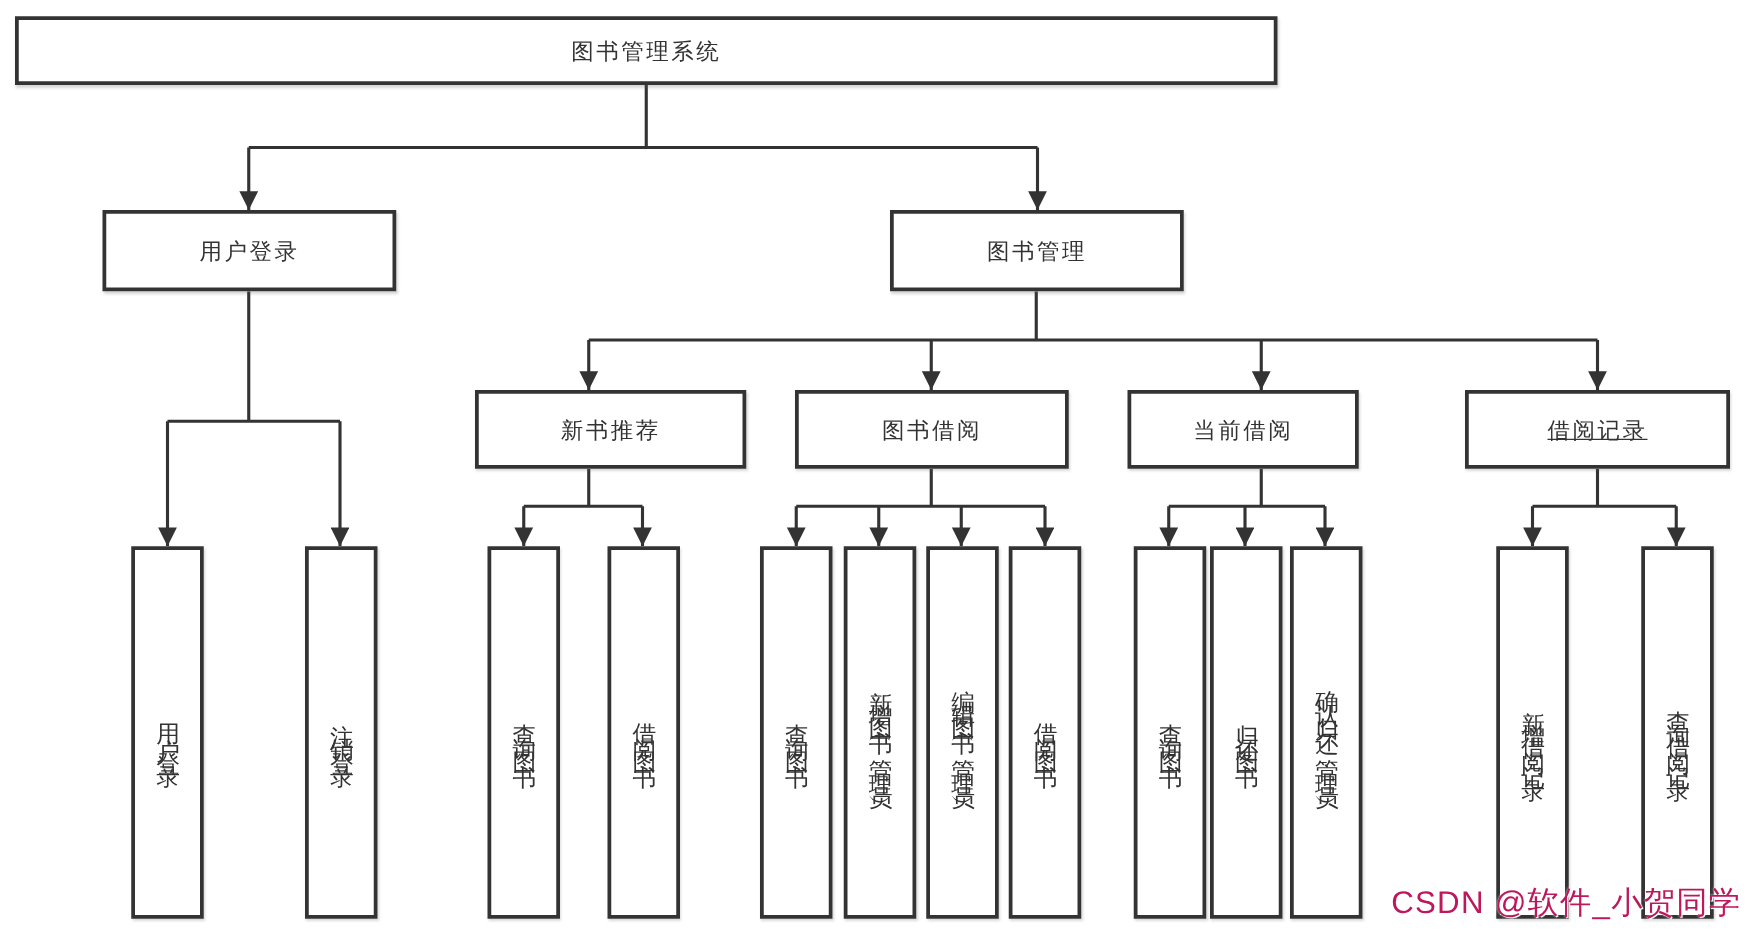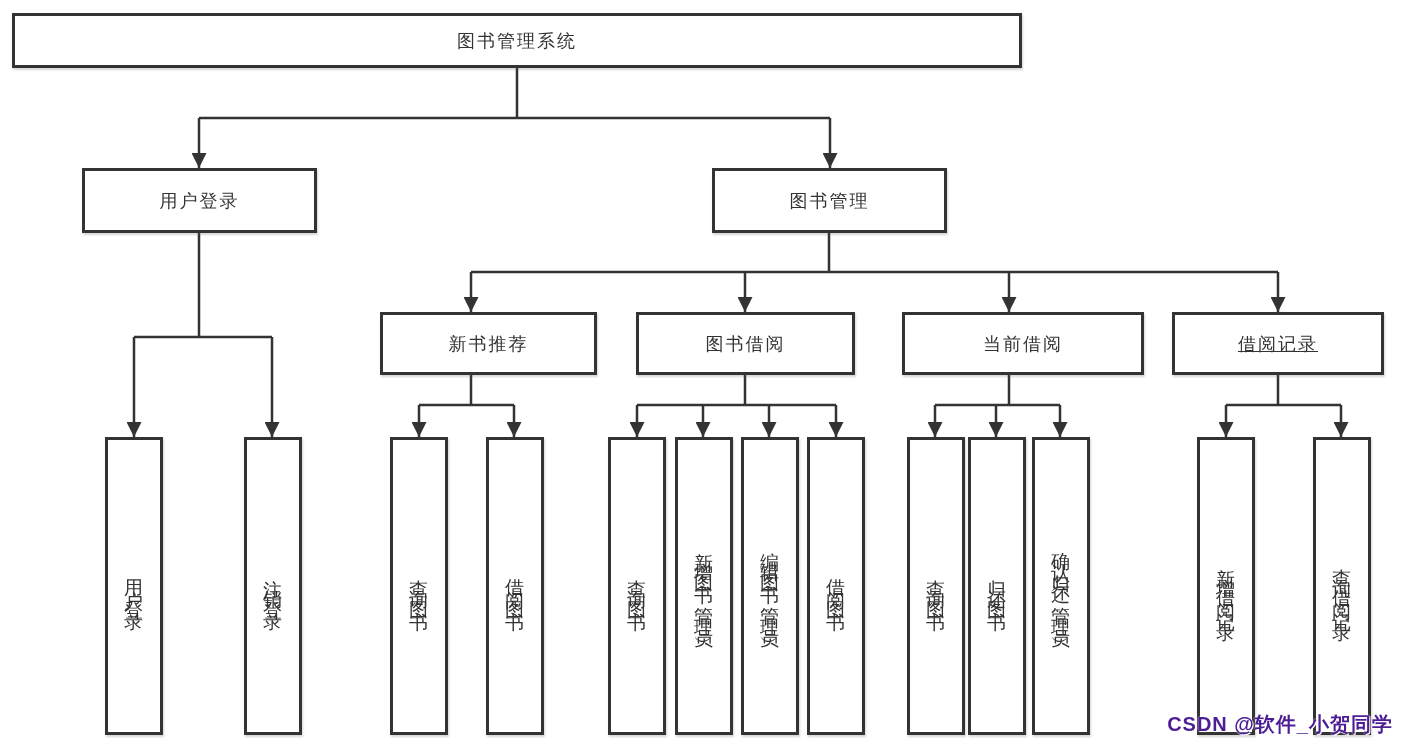--- a/index.html
+++ b/index.html
@@ -36,26 +36,25 @@
     white-space:nowrap;
   }
   .lvl1{left:12px;top:13px;width:1010px;height:55px;}
   .lvl2{top:168px;height:65px;width:235px;}
   .lvl3{top:312px;height:63px;}
   .leaf{top:437px;height:298px;width:58px;}
   #watermark{
     position:absolute;
     right:12px;
     bottom:9px;
-    font-size:20px;
-    color:#4c1d95;
+    font-size:25px;
+    color:#be185d;
     letter-spacing:1px;
     text-shadow:0 0 2px #ffffff,1px 1px 0 #ffffff;
     white-space:nowrap;
-    font-weight:bold;
   }
 </style>
 </head>
 <body>
 
 <div id="canvas">
 
   <svg id="connectors" viewBox="0 0 1405 747" xmlns="http://www.w3.org/2000/svg">
     <defs>
       <marker id="arw" viewBox="0 0 12 12" refX="12" refY="6" markerWidth="21" markerHeight="15" markerUnits="userSpaceOnUse" orient="auto">
@@ -96,21 +95,21 @@
     </g>
   </svg>
 
   <div class="box h-box lvl1">图书管理系统</div>
 
   <div class="box h-box lvl2" style="left:82px;">用户登录</div>
   <div class="box h-box lvl2" style="left:712px;">图书管理</div>
 
   <div class="box h-box lvl3" style="left:380px;width:217px;">新书推荐</div>
   <div class="box h-box lvl3" style="left:636px;width:219px;">图书借阅</div>
-  <div class="box h-box lvl3" style="left:902px;width:242px;">当前借阅</div>
+  <div class="box h-box lvl3" style="left:902px;width:185px;">当前借阅</div>
   <div class="box h-box lvl3" style="left:1172px;width:212px;text-decoration:underline;">借阅记录</div>
 
   <div class="box leaf" style="left:105px;">用户登录</div>
   <div class="box leaf" style="left:244px;">注销登录</div>
 
   <div class="box leaf" style="left:390px;">查询图书</div>
   <div class="box leaf" style="left:486px;">借阅图书</div>
 
   <div class="box leaf" style="left:608px;">查询图书</div>
   <div class="box leaf" style="left:675px;">新增图书（管理员）</div>

